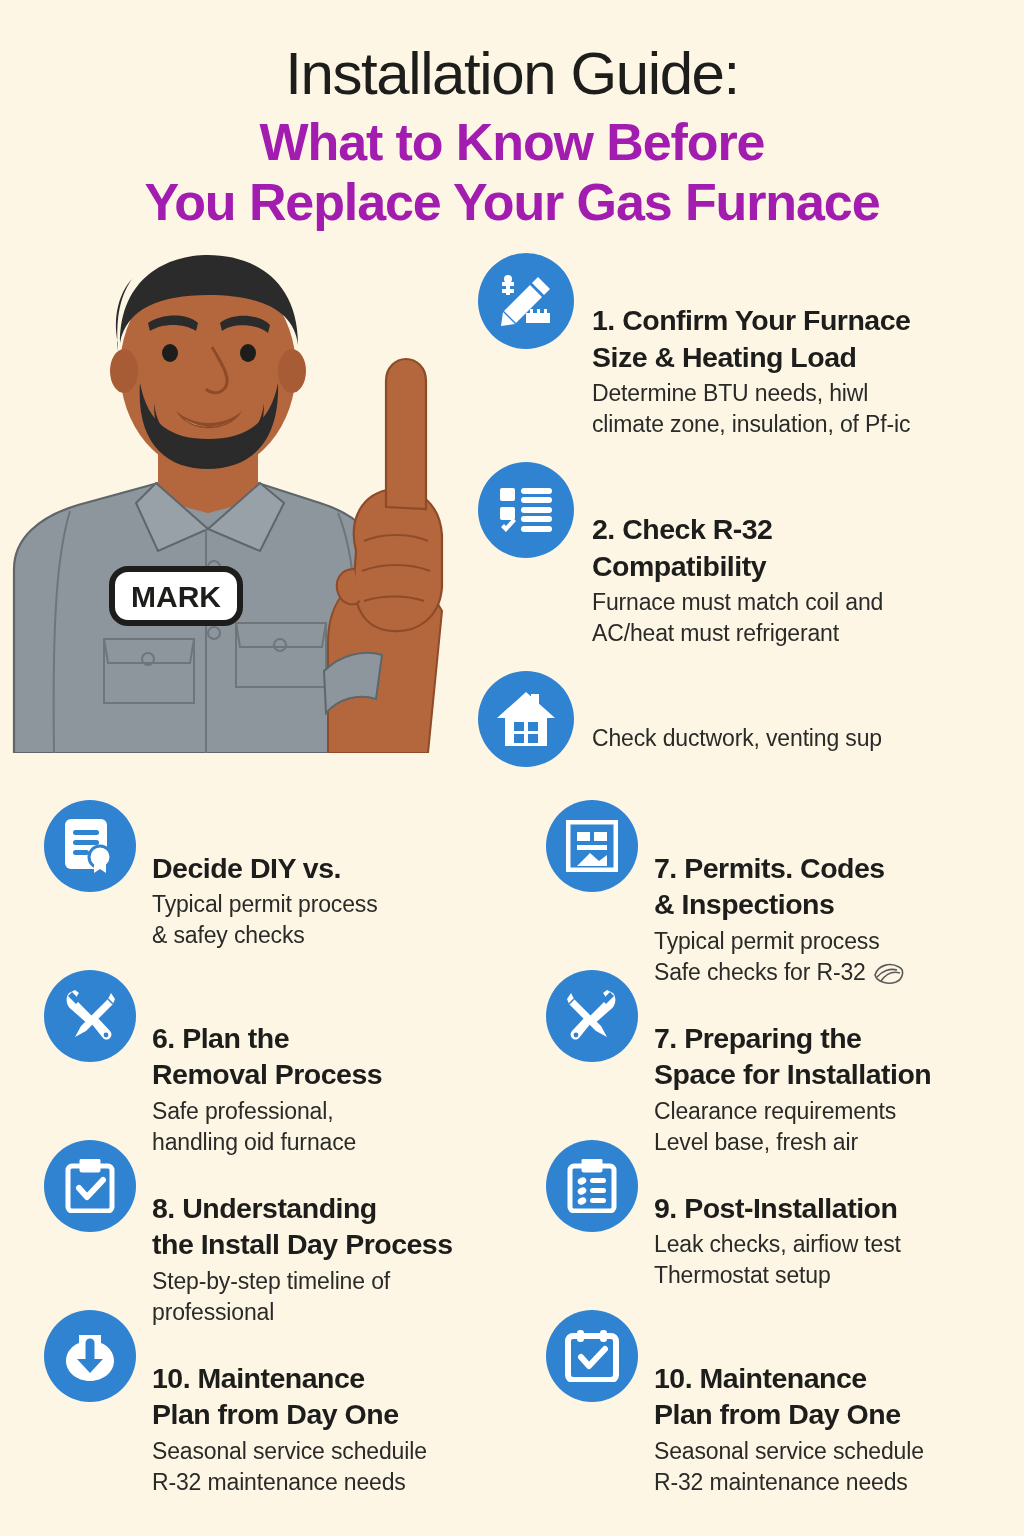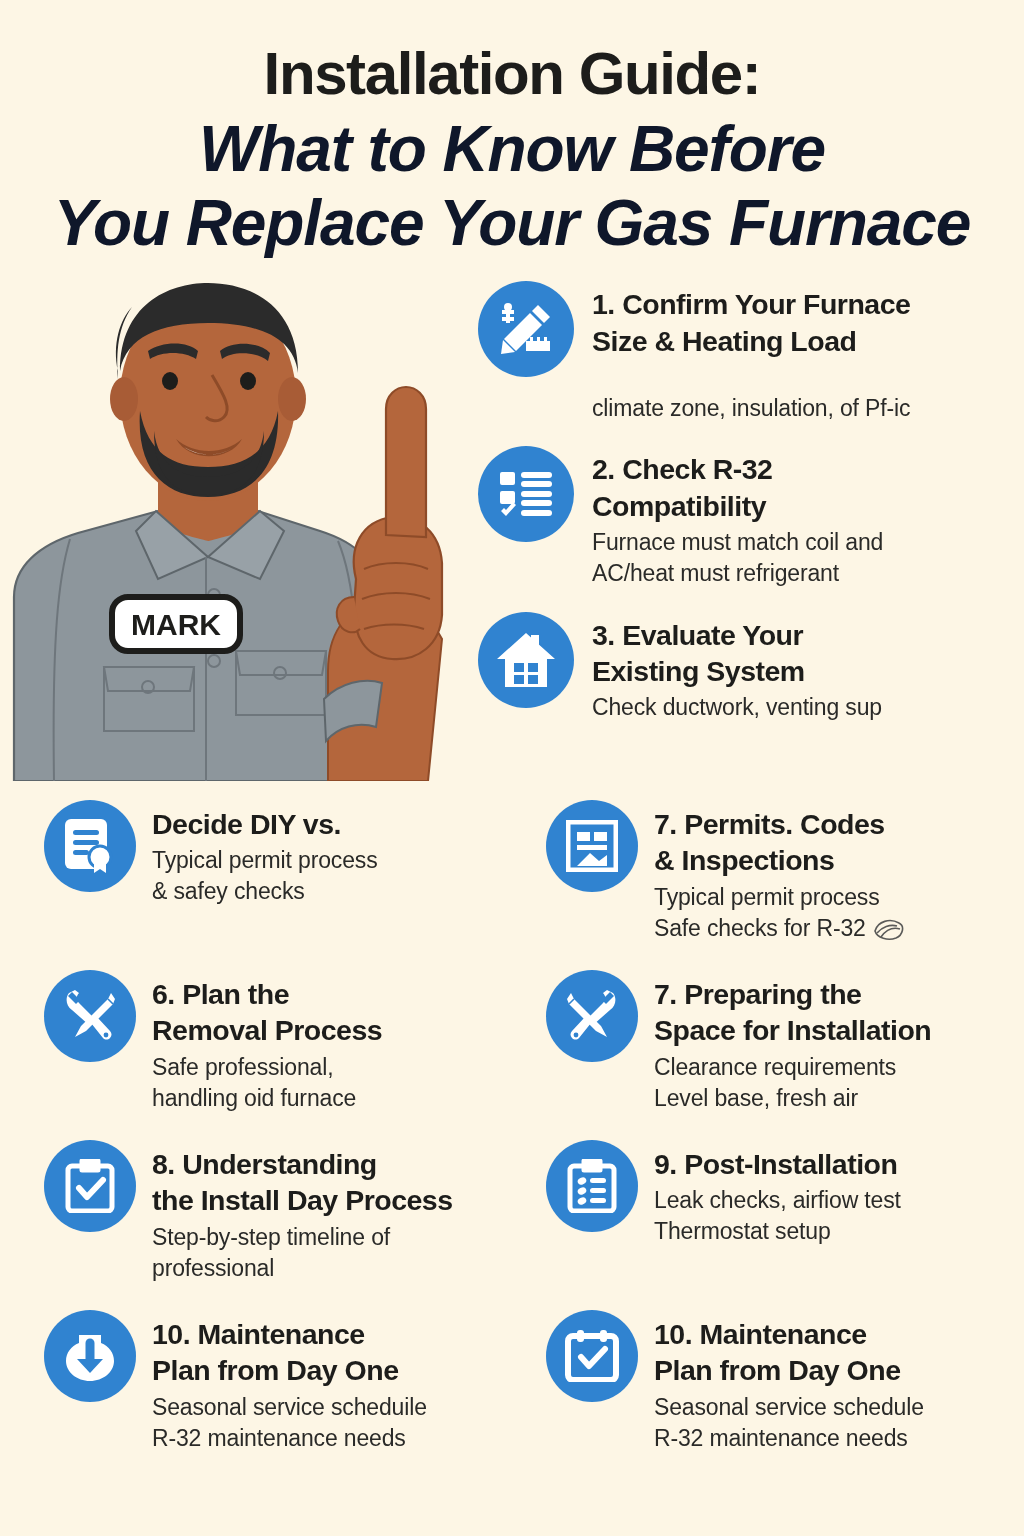--- a/index.html
+++ b/index.html
@@ -13,33 +13,32 @@
     position: relative;
   }
 
   
   .title-block {
     padding: 42px 34px 0 34px;
     text-align: center;
   }
   .title-line1 {
     font-size: 60px;
-    font-weight: bold;
+    font-weight: normal;
     color: #1D1D1B;
     letter-spacing: -1.4px;
     line-height: 1.06;
   }
   .title-line2,
   .title-line3 {
-    font-size: 64px;
+    font-size: 52px;
     font-weight: bold;
-    color: #0f172a;
+    color: #a21caf;
     letter-spacing: -1.1px;
     line-height: 1.17;
-    font-style: italic;
   }
   .title-line2 { margin-top: 6px; }
 
   
   .top-section {
     position: relative;
     height: 500px;
     margin-top: 18px;
   }
 
@@ -70,21 +69,21 @@
     height: 96px;
     border-radius: 50%;
     background: #3083D0;
     display: flex;
     align-items: center;
     justify-content: center;
     margin-right: 18px;
   }
   .icon-circle svg { display: block; }
 
-  .item-text { padding-top: 5px; flex: 1 1 auto; }
+  .item-text { padding-top: 5px; flex: 1 1 auto; margin-top: 44px; }
 
   .item-title {
     font-size: 28.5px;
     font-weight: bold;
     color: #1D1D1B;
     line-height: 1.28;
     letter-spacing: -0.5px;
   }
   .item-desc {
     font-size: 23px;
@@ -210,21 +209,21 @@
           <rect x="39" y="36" width="3" height="6"></rect>
           <rect x="46" y="36" width="3" height="6"></rect>
         </svg>
       </div>
       <div class="item-text">
         <div class="item-title">
           <span>1. Confirm Your Furnace</span><br>
           <span>Size &amp; Heating Load</span>
         </div>
         <div class="item-desc">
-          <br>
+          <span>Determine BTU needs, hiwl</span><br>
           <span>climate zone, insulation, of Pf-ic</span>
         </div>
       </div>
     </div>
 
     <div class="item">
       <div class="icon-circle">
         <svg width="52" height="52" viewBox="0 0 52 52" fill="#FFFFFF">
           <rect x="0" y="4" width="15" height="13" rx="2"></rect>
           <rect x="21" y="4" width="31" height="6" rx="3"></rect>
@@ -253,24 +252,20 @@
         <svg width="58" height="54" viewBox="0 0 58 54" fill="#FFFFFF">
           <path d="M29 0 L58 26 L50 26 L50 54 L8 54 L8 26 L0 26 Z"></path>
           <rect x="34" y="2" width="8" height="12"></rect>
           <rect x="17" y="30" width="10" height="9" fill="#3083D0"></rect>
           <rect x="31" y="30" width="10" height="9" fill="#3083D0"></rect>
           <rect x="17" y="42" width="10" height="9" fill="#3083D0"></rect>
           <rect x="31" y="42" width="10" height="9" fill="#3083D0"></rect>
         </svg>
       </div>
       <div class="item-text">
-        <div class="item-title">
-          <span>3. Evaluate Your</span><br>
-          <span>Existing System</span>
-        </div>
         <div class="item-desc">
           <span>Check ductwork, venting sup</span>
         </div>
       </div>
     </div>
 
   </div>
 </div>
 
 <div class="grid">

